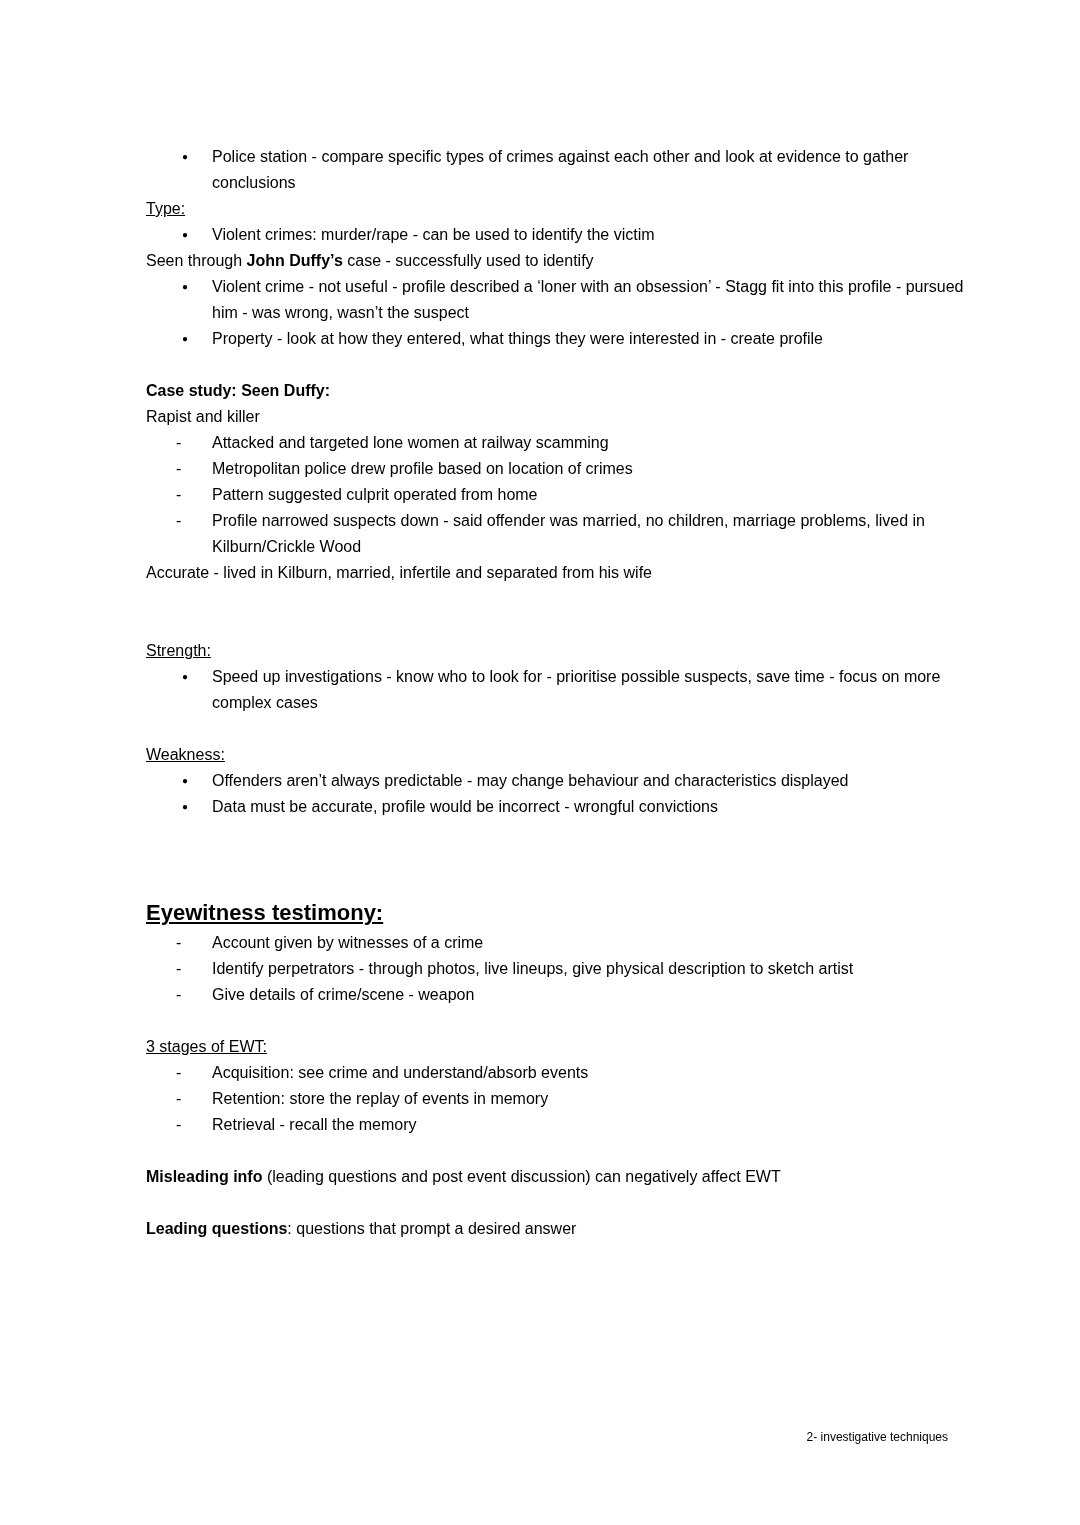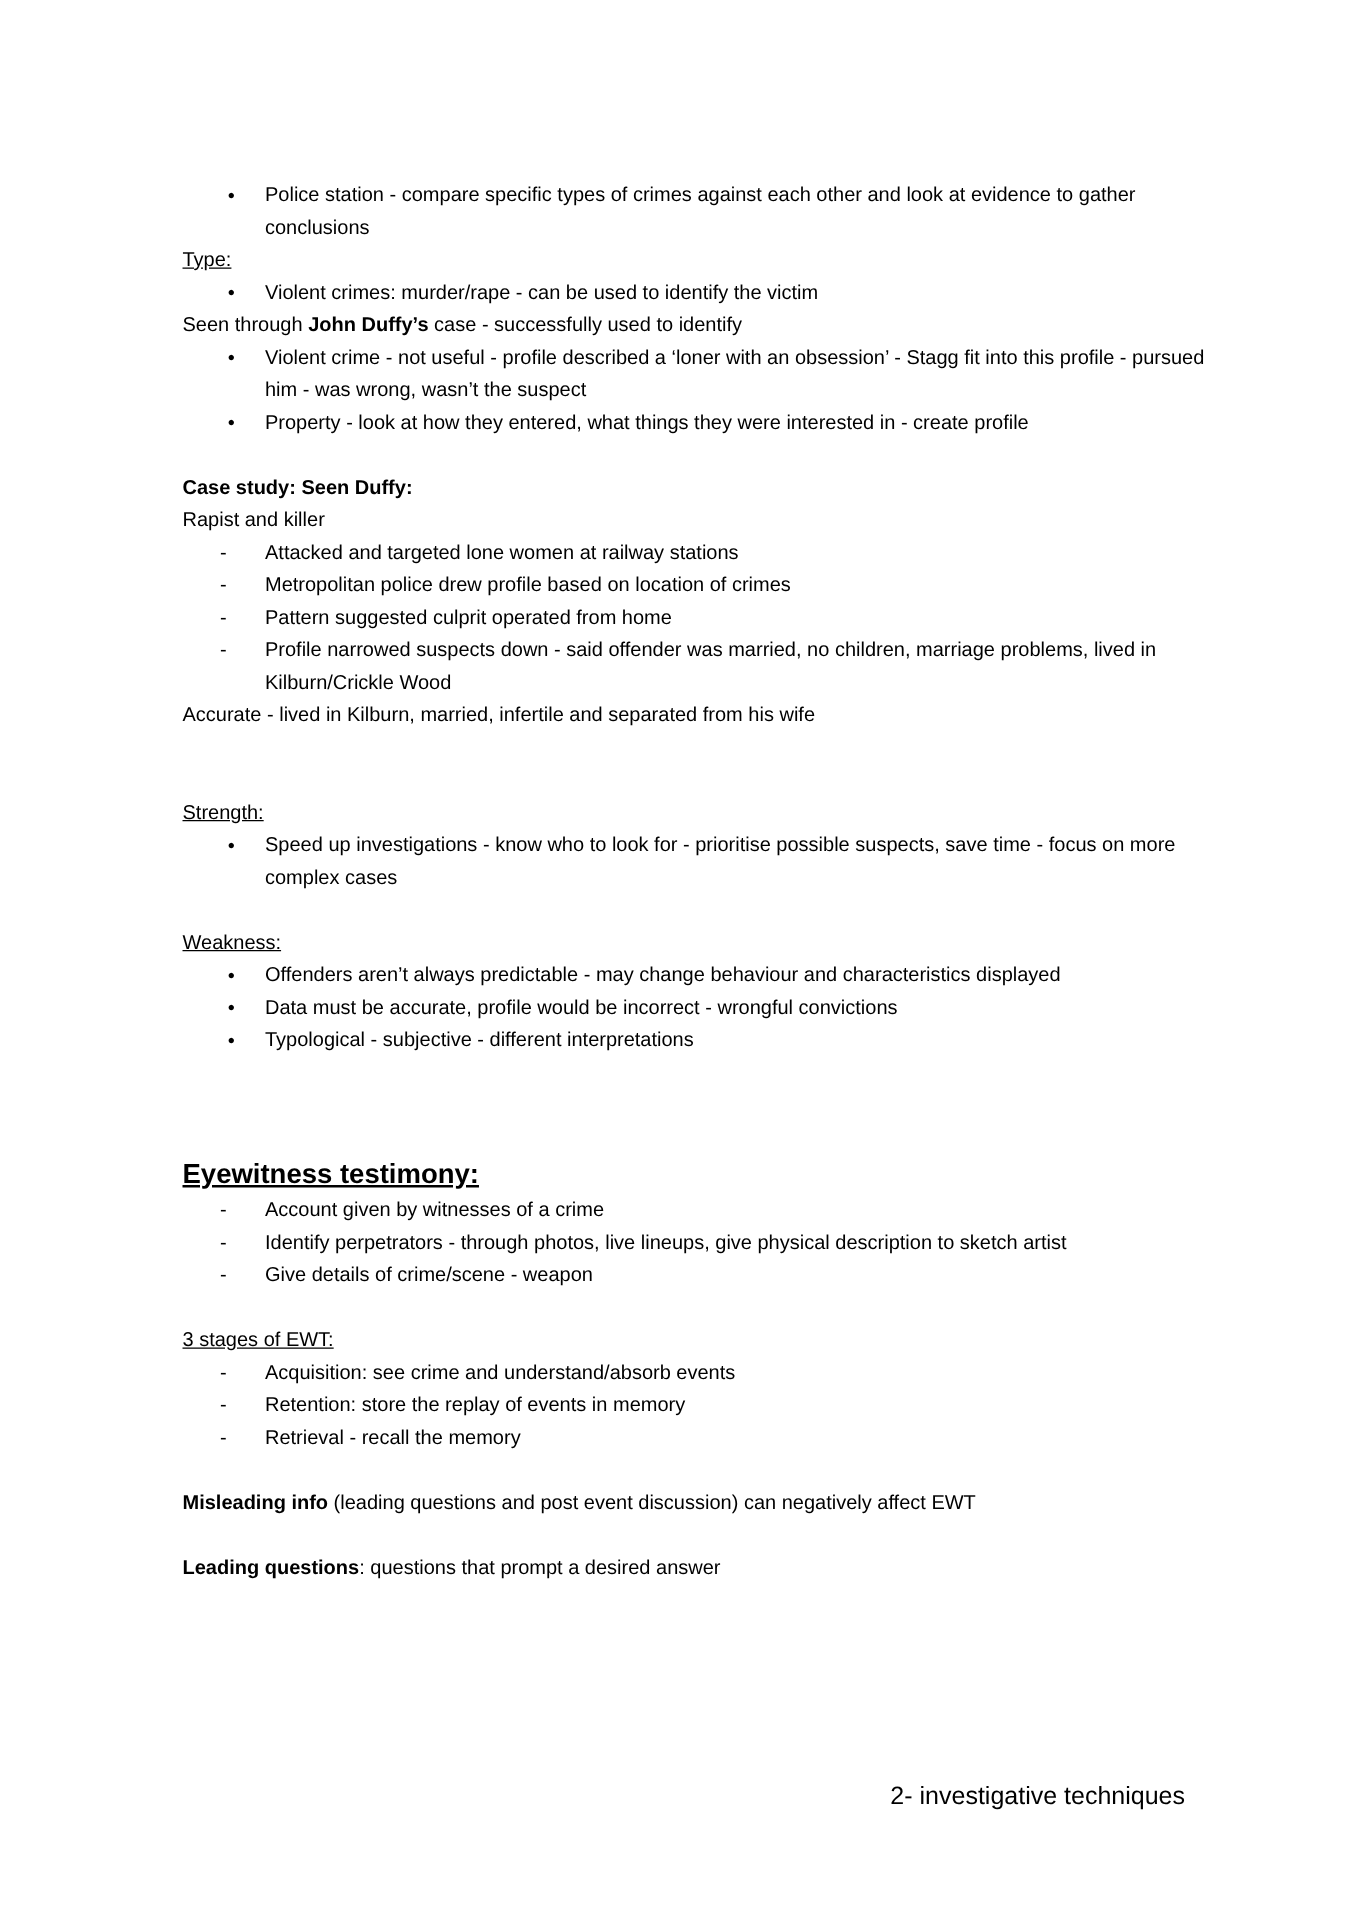--- a/index.html
+++ b/index.html
@@ -37,21 +37,21 @@
   .dash-list li::before {
     content: "-";
     position: absolute;
     left: 30px;
     top: 0;
   }
   .footer {
     position: absolute;
     top: 1424px;
     right: 132px;
-    font-size: 20px;
+    font-size: 12px;
     line-height: 26px;
   }
 </style>
 </head>
 <body>
 
 <div id="doc">
     <ul class="bullet-list">
       <li><span>Police station - compare specific types of crimes against each other and look at evidence to gather conclusions</span></li>
     </ul>
@@ -61,37 +61,36 @@
     </ul>
     <div class="para"><span>Seen through </span><span class="b">John Duffy’s</span><span> case - successfully used to identify</span></div>
     <ul class="bullet-list">
       <li><span>Violent crime - not useful - profile described a ‘loner with an obsession’ - Stagg fit into this profile - pursued him - was wrong, wasn’t the suspect</span></li>
       <li><span>Property - look at how they entered, what things they were interested in - create profile</span></li>
     </ul>
     <div style="height: 26px;"></div>
     <div class="para"><span class="b">Case study: Seen Duffy:</span></div>
     <div class="para"><span>Rapist and killer</span></div>
     <ul class="dash-list">
-      <li><span>Attacked and targeted lone women at railway stations</span></li>
+      <li><span>Attacked and targeted lone women at railway scamming</span></li>
       <li><span>Metropolitan police drew profile based on location of crimes</span></li>
       <li><span>Pattern suggested culprit operated from home</span></li>
       <li><span>Profile narrowed suspects down - said offender was married, no children, marriage problems, lived in Kilburn/Crickle Wood</span></li>
     </ul>
     <div class="para"><span>Accurate - lived in Kilburn, married, infertile and separated from his wife</span></div>
     <div style="height: 52px;"></div>
     <div class="para"><span class="u">Strength:</span></div>
     <ul class="bullet-list">
       <li><span>Speed up investigations - know who to look for - prioritise possible suspects, save time - focus on more complex cases</span></li>
     </ul>
     <div style="height: 26px;"></div>
     <div class="para"><span class="u">Weakness:</span></div>
     <ul class="bullet-list">
       <li><span>Offenders aren’t always predictable - may change behaviour and characteristics displayed</span></li>
       <li><span>Data must be accurate, profile would be incorrect - wrongful convictions</span></li>
-      <li><span>Typological - subjective - different interpretations</span></li>
     </ul>
     <div style="height: 78px;"></div>
     <div class="h2"><span class="b u">Eyewitness testimony:</span></div>
     <ul class="dash-list">
       <li><span>Account given by witnesses of a crime</span></li>
       <li><span>Identify perpetrators - through photos, live lineups, give physical description to sketch artist</span></li>
       <li><span>Give details of crime/scene - weapon</span></li>
     </ul>
     <div style="height: 26px;"></div>
     <div class="para"><span class="u">3 stages of EWT:</span></div>

